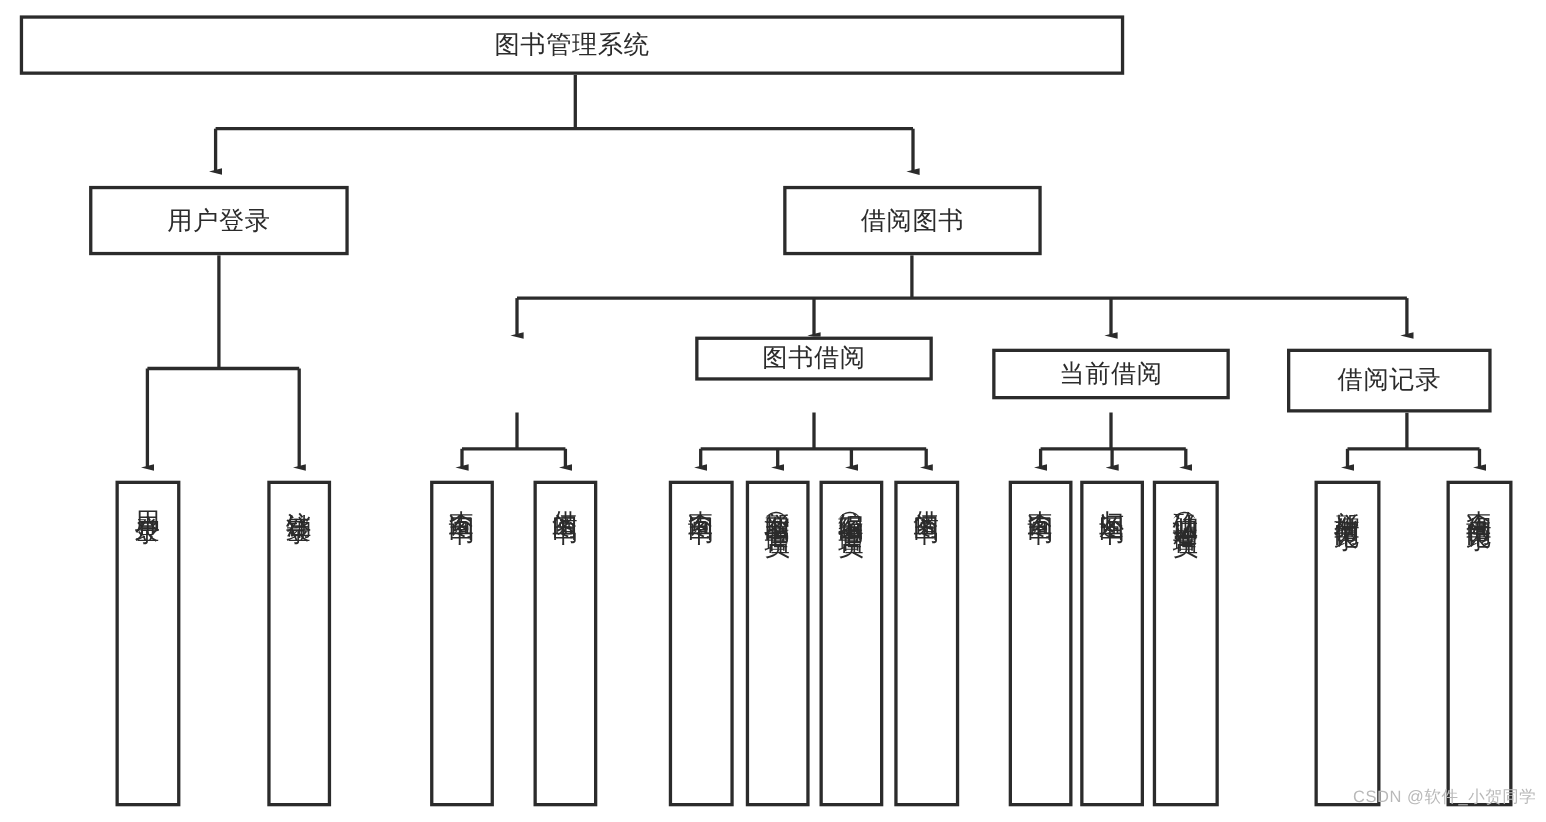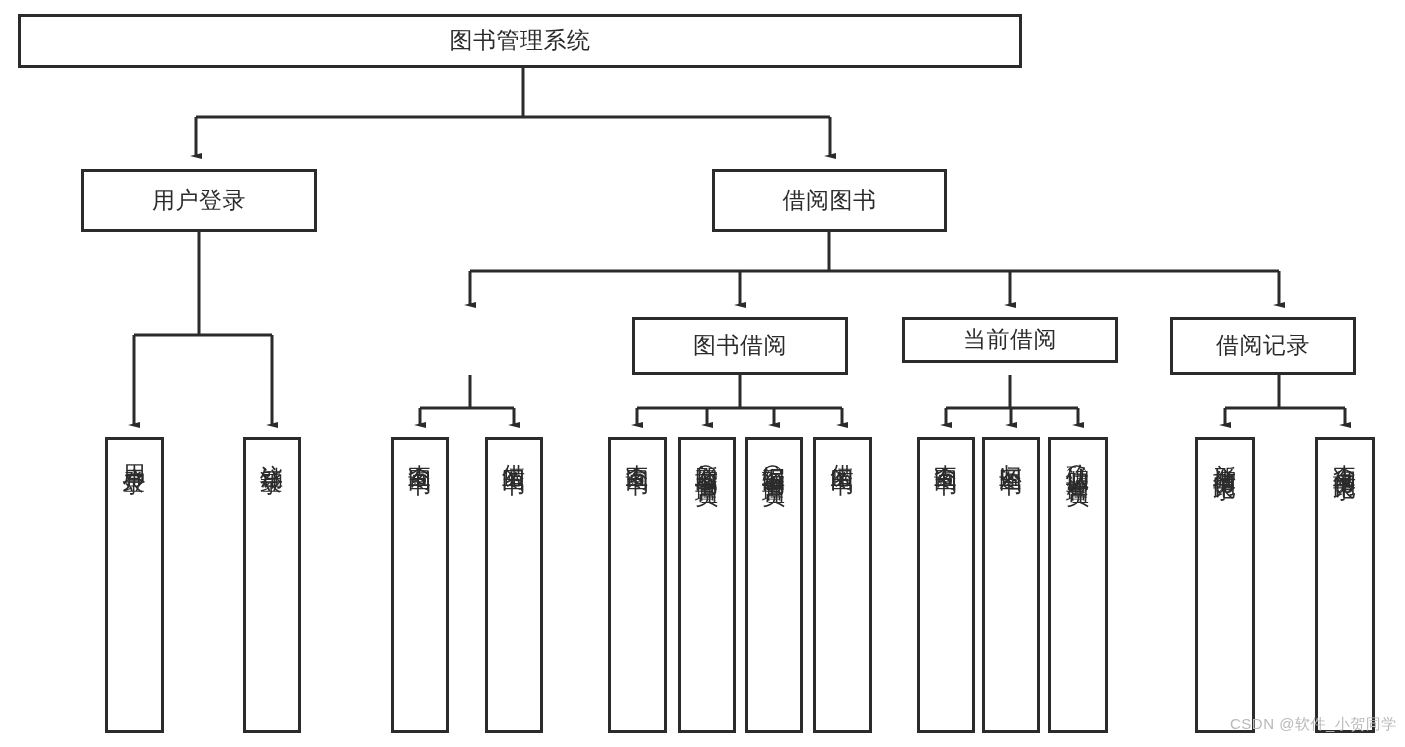--- a/index.html
+++ b/index.html
@@ -140,21 +140,21 @@
     <span class="node-label-h">图书管理系统</span>
   </div>
 
   <div class="node-box" style="left: 81px; top: 169px; width: 236px; height: 63px;">
     <span class="node-label-h">用户登录</span>
   </div>
   <div class="node-box" style="left: 712px; top: 169px; width: 235px; height: 63px;">
     <span class="node-label-h">借阅图书</span>
   </div>
 
-  <div class="node-box" style="left: 632px; top: 317px; width: 216px; height: 58px;">
+  <div class="node-box" style="left: 632px; top: 306px; width: 216px; height: 40px;">
     <span class="node-label-h">图书借阅</span>
   </div>
   <div class="node-box" style="left: 902px; top: 317px; width: 216px; height: 46px;">
     <span class="node-label-h">当前借阅</span>
   </div>
   <div class="node-box" style="left: 1170px; top: 317px; width: 186px; height: 58px;">
     <span class="node-label-h">借阅记录</span>
   </div>
 
   <div class="node-box leaf" style="left: 105px; top: 437px; width: 59px; height: 296px;">

